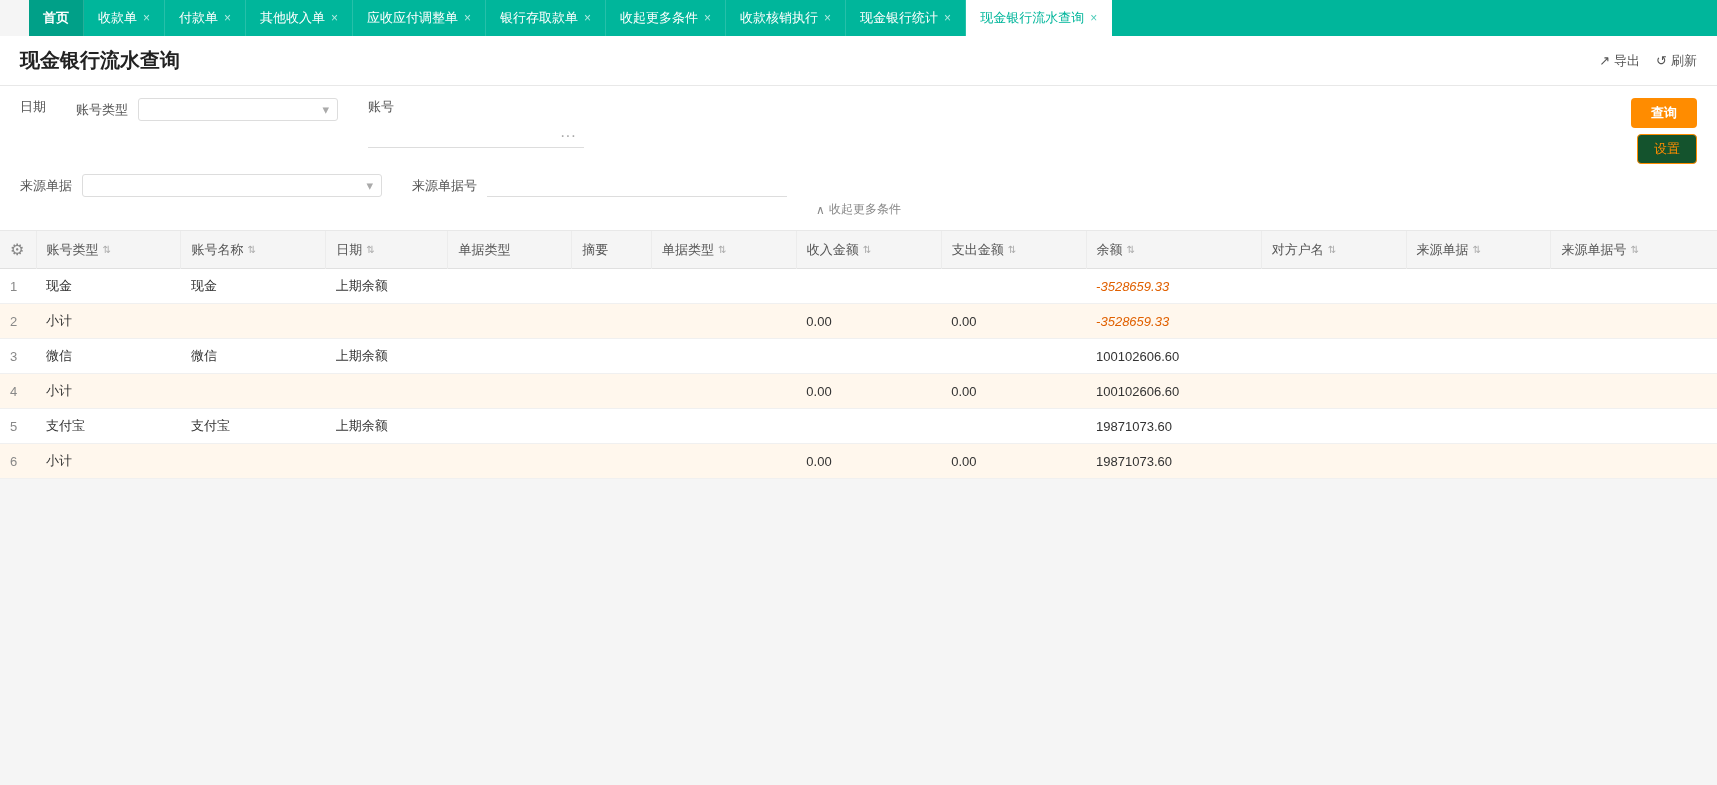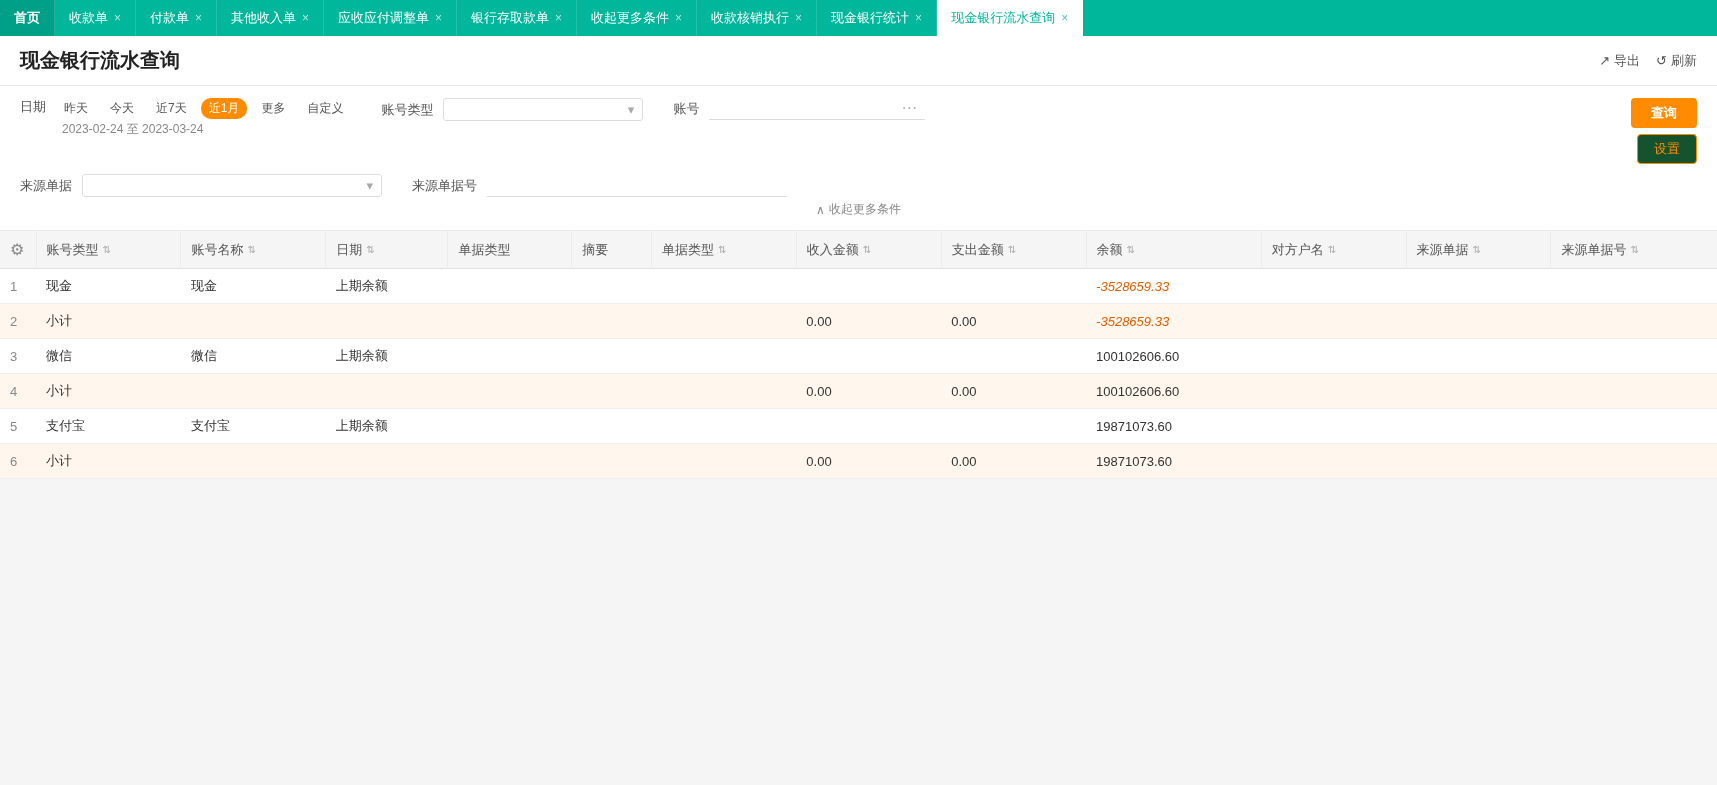--- a/index.html
+++ b/index.html
@@ -6,20 +6,21 @@
     body { font-family: 'Microsoft YaHei', Arial, sans-serif; font-size: 13px; background: #f5f5f5; color: #333; }
 
     
     .top-nav {
       background: #00b69b;
       display: flex;
       align-items: center;
       height: 36px;
       padding: 0 0;
       overflow: hidden;
+      margin-left: 29px;
     }
     .nav-item {
       display: flex;
       align-items: center;
       padding: 0 14px;
       height: 100%;
       color: #fff;
       font-size: 13px;
       cursor: pointer;
       white-space: nowrap;
@@ -271,42 +272,31 @@
     </div>
   </div>
 </div>
 
 <div class="filter-area">
 
   <div style="display:flex; align-items:flex-start; gap:30px; flex-wrap:wrap;">
 
     <div style="display:flex; align-items:flex-start; gap:10px;">
       <span class="filter-label">日期</span>
-      <div style="display:flex; flex-direction:column; gap:2px;">
-        <div class="date-pills" id="date-pills">
-            <span class="date-pill">昨天</span>
-            <span class="date-pill">今天</span>
-            <span class="date-pill">近7天</span>
-            <span class="date-pill active">近1月</span>
-            <span class="date-pill">更多</span>
-            <span class="date-pill">自定义</span>
-          </div>
-        <span class="date-range">2023-02-24 至 2023-03-24</span>
-      </div>
     </div>
 
     <div style="display:flex; align-items:center; gap:10px;">
       <span class="filter-label">账号类型</span>
       <div class="filter-select" style="min-width:200px;">
         <span class="placeholder"></span>
         <span style="color:#aaa;">▾</span>
       </div>
     </div>
 
-    <div style="display:flex; align-items:center; gap:10px;">
+    <div style="display:flex; gap:10px;flex-direction:column;">
       <span class="filter-label">账号</span>
       <div style="display:flex; align-items:center; border-bottom: 1px solid #ddd; min-width:200px; padding-bottom:2px;">
         <input class="filter-input" type="text" style="">
         <span class="more-dots">···</span>
       </div>
     </div>
 
     <div class="right-actions">
       <button class="btn-query">查询</button>
       <button class="btn-settings">设置</button>

